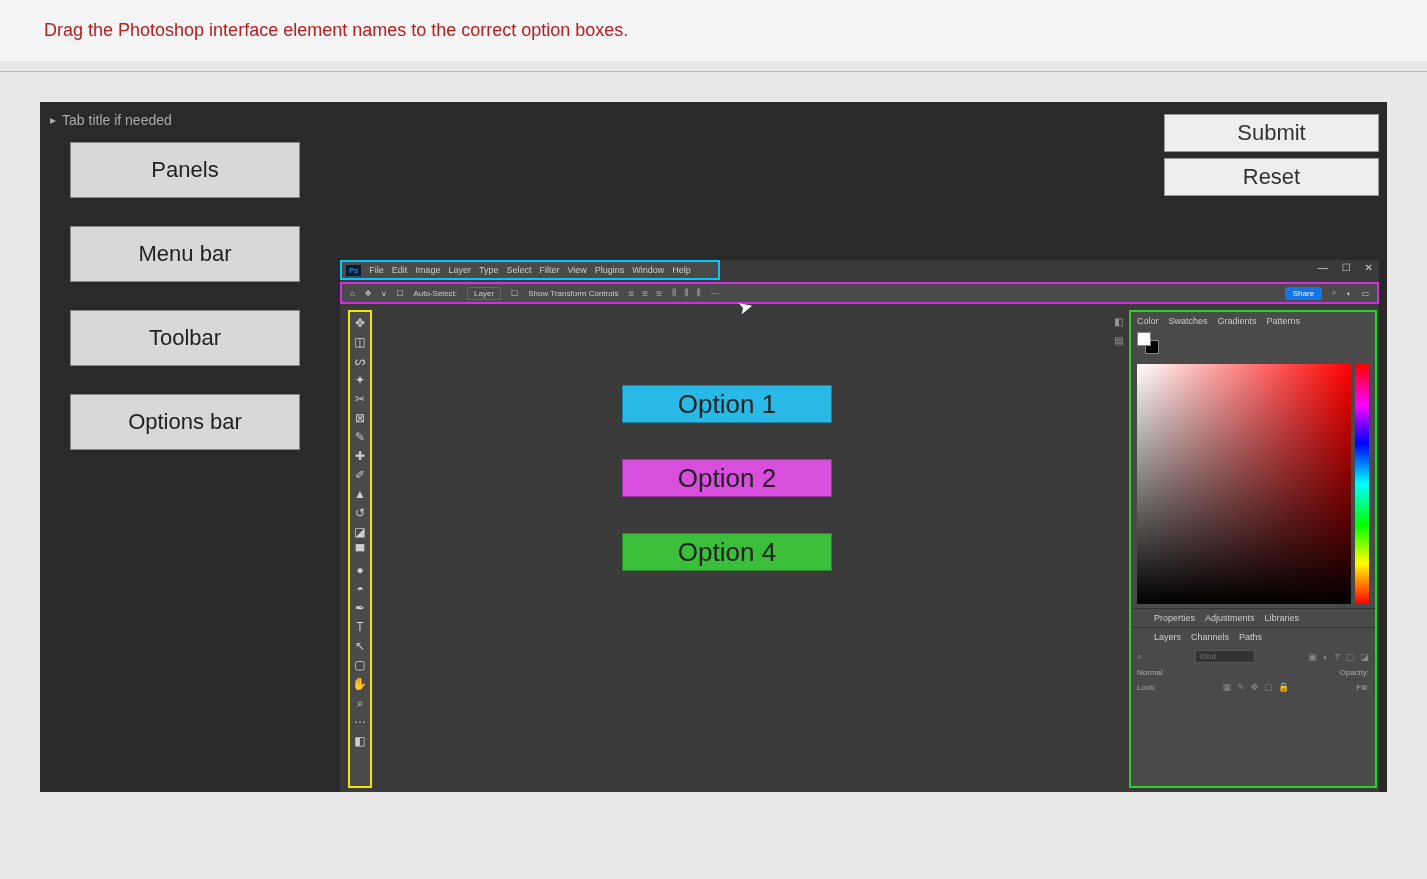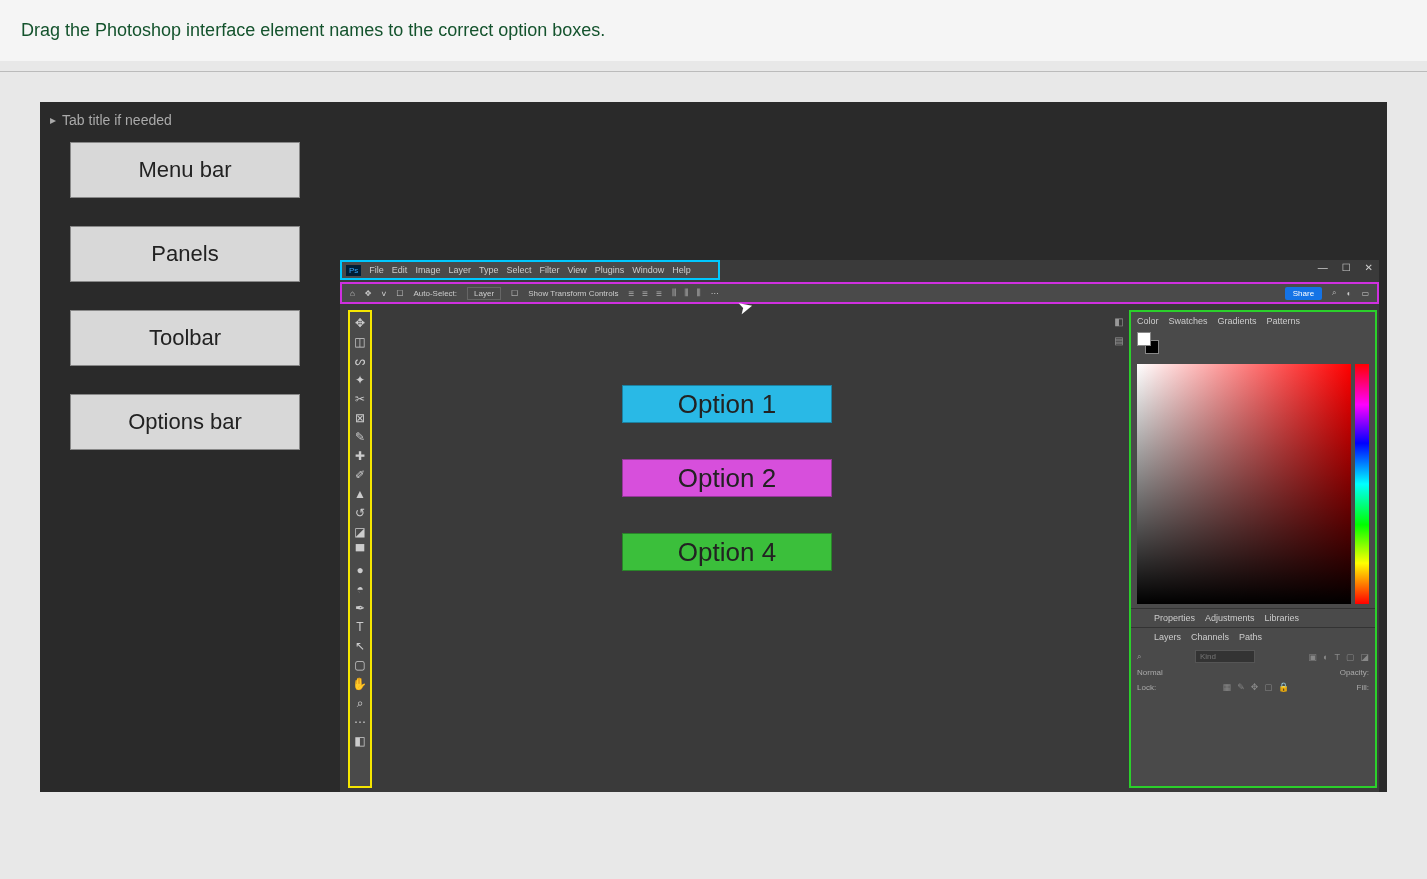--- a/index.html
+++ b/index.html
@@ -4,23 +4,23 @@
 <style>
   * { box-sizing: border-box; margin: 0; padding: 0; }
   body {
     font-family: -apple-system, BlinkMacSystemFont, "Segoe UI", Arial, sans-serif;
     background: #e8e8e8;
     width: 1427px;
     height: 879px;
     overflow: hidden;
   }
   .instruction-bar {
-    padding: 20px 21px;
+    padding: 20px 44px;
     font-size: 18px;
-    color: #14532d;
+    color: #b91c1c;
     background: #f5f5f5;
   }
   .divider {
     height: 1px;
     background: #bbb;
     margin: 10px 0 0 0;
   }
   .activity-area {
     background: #2a2a2a;
     margin: 30px 40px 0 40px;
@@ -297,24 +297,28 @@
 </head>
 <body>
 
 <div class="instruction-bar">Drag the Photoshop interface element names to the correct option boxes.</div>
 <div class="divider"></div>
 
 <div class="activity-area">
 
   <div class="tab-title">Tab title if needed</div>
 
+  <div class="action-col">
+    <div class="action-btn">Submit</div>
+    <div class="action-btn">Reset</div>
+  </div>
 
   <div class="drag-column">
+    <div class="drag-item">Panels</div>
     <div class="drag-item">Menu bar</div>
-    <div class="drag-item">Panels</div>
     <div class="drag-item">Toolbar</div>
     <div class="drag-item">Options bar</div>
   </div>
 
   <div class="ps-mock">
 
     <div class="ps-menu">
       <span class="ps-logo">Ps</span>
       <span>File</span>
       <span>Edit</span>

